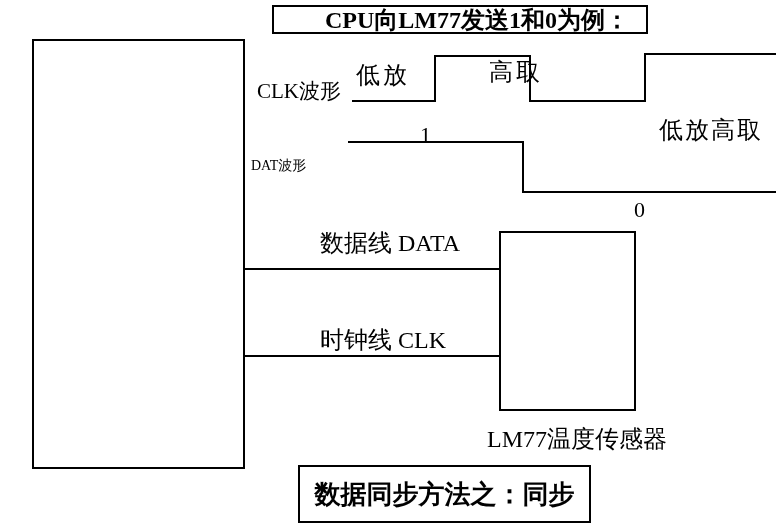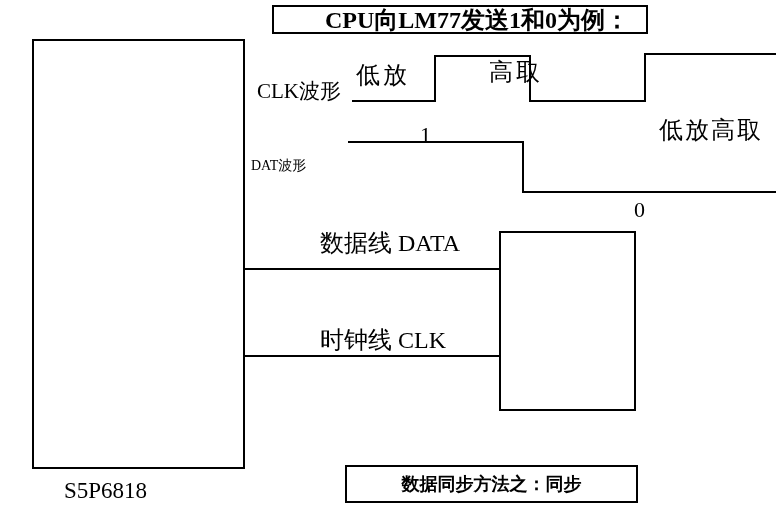--- a/index.html
+++ b/index.html
@@ -50,40 +50,40 @@
 </head>
 <body>
 
 <div class="canvas">
 
   <div class="box titlebox" style="left:272px; top:5px; width:376px; height:29px; font-size:24px;padding-left:34px;">
     <span>CPU向LM77发送1和0为例：</span>
   </div>
 
   <div class="box" style="left:32px; top:39px; width:213px; height:430px;"></div>
-  <div class="lbl" style="left:64px; top:479px; font-size:23px;">S5P6818</div>
 
   <div class="box" style="left:499px; top:231px; width:137px; height:180px;"></div>
+  <div class="lbl bold" style="left:487px; top:427px; font-size:24px;">LM77温度传感器</div>
 
   <div class="hline" style="left:245px; top:268px; width:254px;"></div>
   <div class="hline" style="left:245px; top:355px; width:254px;"></div>
   <div class="lbl bold" style="left:320px; top:328px; font-size:24px;">时钟线 CLK</div>
   <div class="lbl bold" style="left:320px; top:231px; font-size:24px;">数据线 DATA</div>
 
   <svg class="traces" viewBox="0 0 776 530">
     <polyline points="352,101 435,101 435,56 530,56 530,101 645,101 645,54 776,54"></polyline>
     <polyline points="348,142 523,142 523,192 776,192"></polyline>
   </svg>
 
   <div class="lbl" style="left:257px; top:81px; font-size:21px;">CLK波形</div>
   <div class="lbl bold" style="left:356px; top:63px; font-size:24px; letter-spacing:3px;">低放</div>
   <div class="lbl bold" style="left:445px; top:60px; font-size:24px; letter-spacing:3px;margin-left:44px;">高取</div>
 
   <div class="lbl" style="left:251px; top:159px; font-size:14px;">DAT波形</div>
   <div class="lbl bold" style="left:420px; top:124px; font-size:22px;">1</div>
   <div class="lbl bold" style="left:634px; top:199px; font-size:22px;">0</div>
   <div class="lbl bold" style="left:659px; top:118px; font-size:24px; letter-spacing:2px;">低放高取</div>
 
-  <div class="box titlebox" style="left:298px; top:465px; width:293px; height:38px; font-size:18px;margin-left:47px;">
+  <div class="box titlebox" style="left:298px; top:465px; width:293px; height:58px; font-size:26px;">
     <span>数据同步方法之：同步</span>
   </div>
 
 </div>
 
 </body></html>

